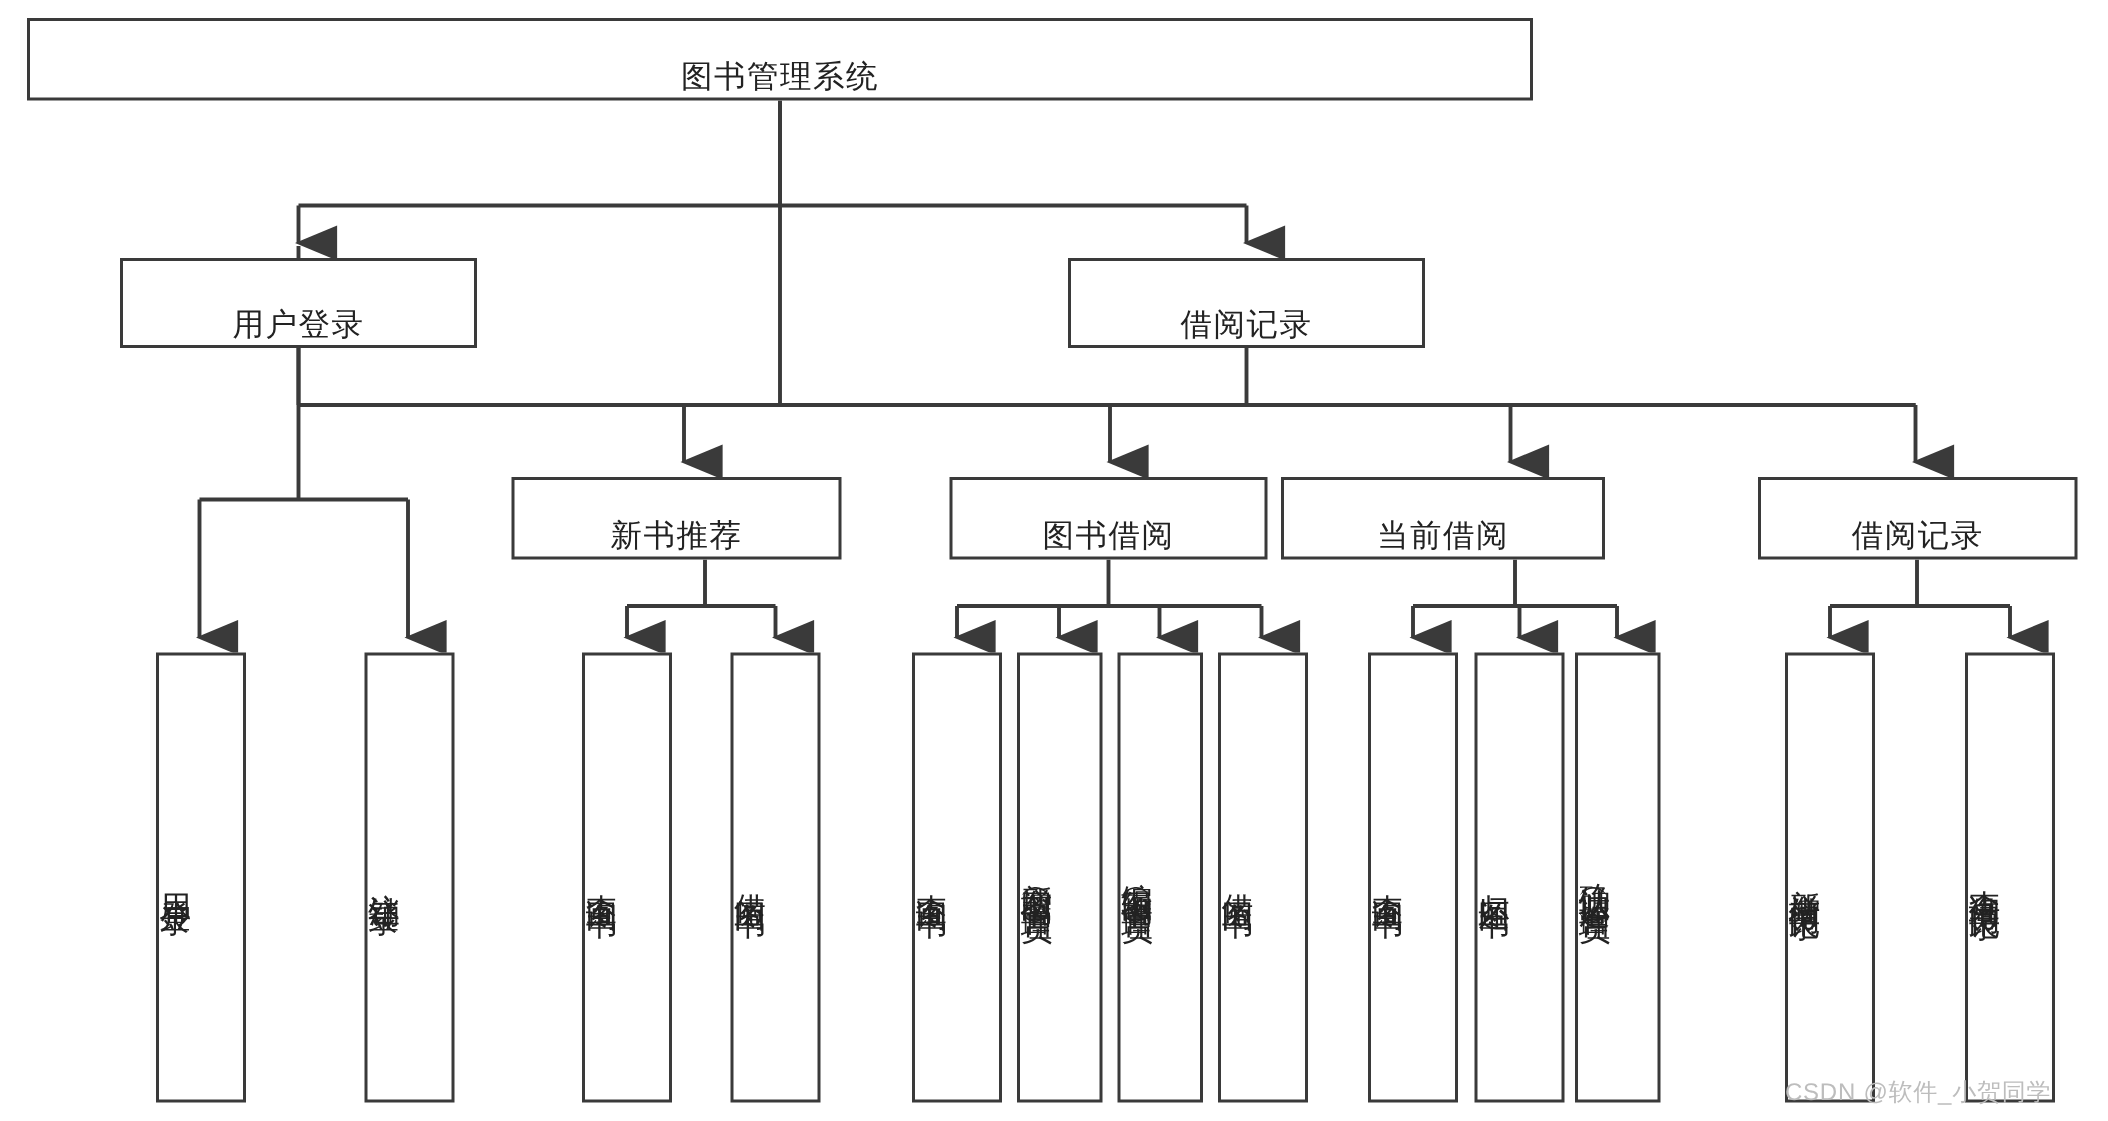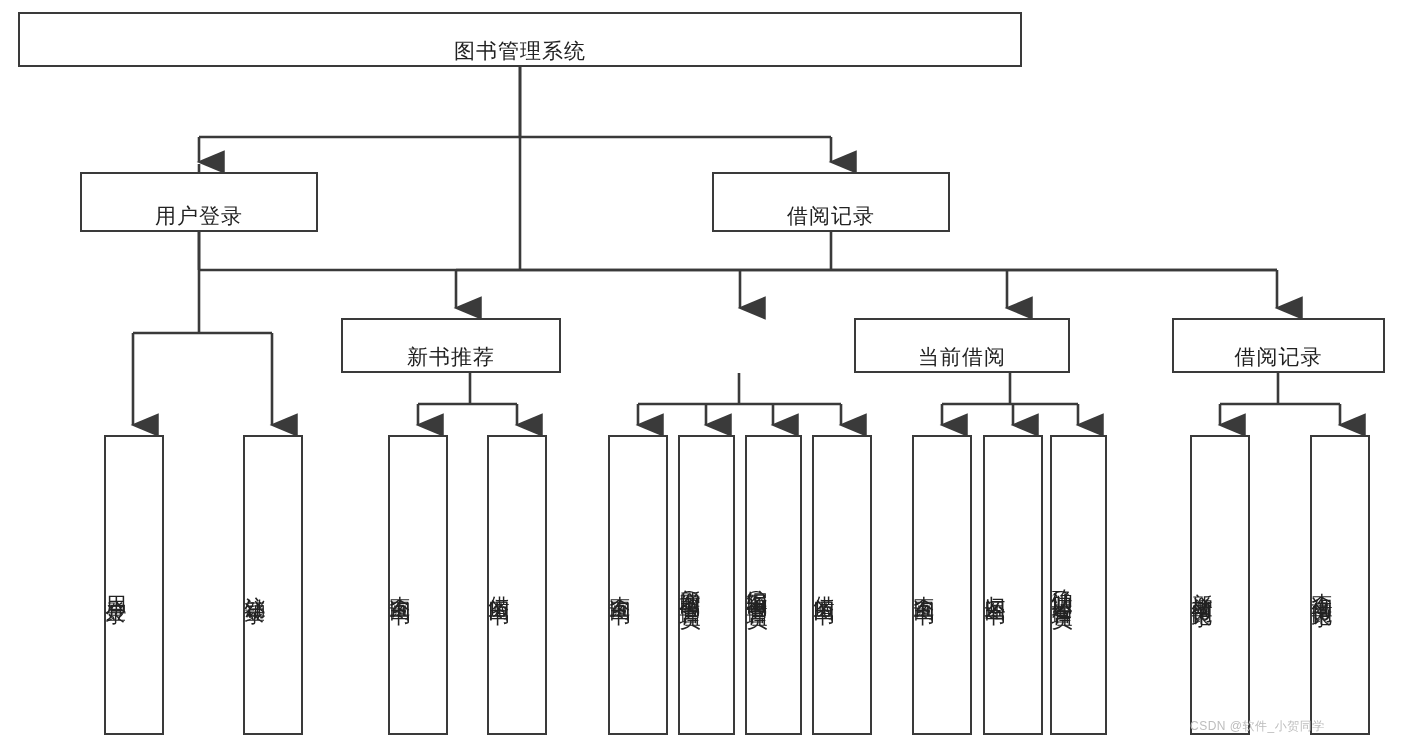--- a/index.html
+++ b/index.html
@@ -6,21 +6,21 @@
   body{font-family:"Liberation Sans","DejaVu Sans",sans-serif;}
   #canvas{position:relative;width:1405px;height:747px;background:#ffffff;overflow:hidden;}
   svg.wires{position:absolute;left:0;top:0;width:1405px;height:747px;pointer-events:none;}
   .node{position:absolute;box-sizing:border-box;border:2.6px solid #3a3a3a;background:#ffffff;
         display:flex;align-items:flex-end;justify-content:center;text-align:center;color:#222222;}
   .node.h{font-size:21px;letter-spacing:1px;}
   .node.root{font-size:21px;}
   .node.v{writing-mode:vertical-rl;text-orientation:upright;font-size:21px;letter-spacing:3px;
           line-height:1.0;padding:6px 0;}
   .node.v .lbl{writing-mode:vertical-rl;text-orientation:upright;display:block;}
-  .watermark{position:absolute;font-size:12px;color:#bdbdbd;white-space:nowrap;letter-spacing:0.5px;}
+  .watermark{position:absolute;font-size:16px;color:#bdbdbd;white-space:nowrap;letter-spacing:0.5px;}
 </style>
 </head>
 <body>
 
 <div id="canvas">
 
   <svg class="wires" viewBox="0 0 1405 747">
     <defs>
       <marker id="arw" viewBox="0 0 10 12" refX="5" refY="11" markerWidth="9" markerHeight="11" orient="auto-start-reverse">
         <path d="M0,0 L10,0 L5,12 Z" fill="#3a3a3a"></path>
@@ -85,20 +85,23 @@
   <div class="node h" style="left:80px;top:172px;width:238px;height:60px;">
     <span class="lbl">用户登录</span>
   </div>
   <div class="node h" style="left:712px;top:172px;width:238px;height:60px;">
     <span class="lbl">借阅记录</span>
   </div>
 
   <div class="node h" style="left:341px;top:318px;width:220px;height:55px;">
     <span class="lbl">新书推荐</span>
   </div>
+  <div class="node h" style="left:633px;top:318px;width:212px;height:55px;">
+    <span class="lbl">图书借阅</span>
+  </div>
   <div class="node h" style="left:854px;top:318px;width:216px;height:55px;">
     <span class="lbl">当前借阅</span>
   </div>
   <div class="node h" style="left:1172px;top:318px;width:213px;height:55px;">
     <span class="lbl">借阅记录</span>
   </div>
 
   <div class="node v" style="left:104px;top:435px;width:60px;height:300px;">
     <span class="lbl">用户登录</span>
   </div>

